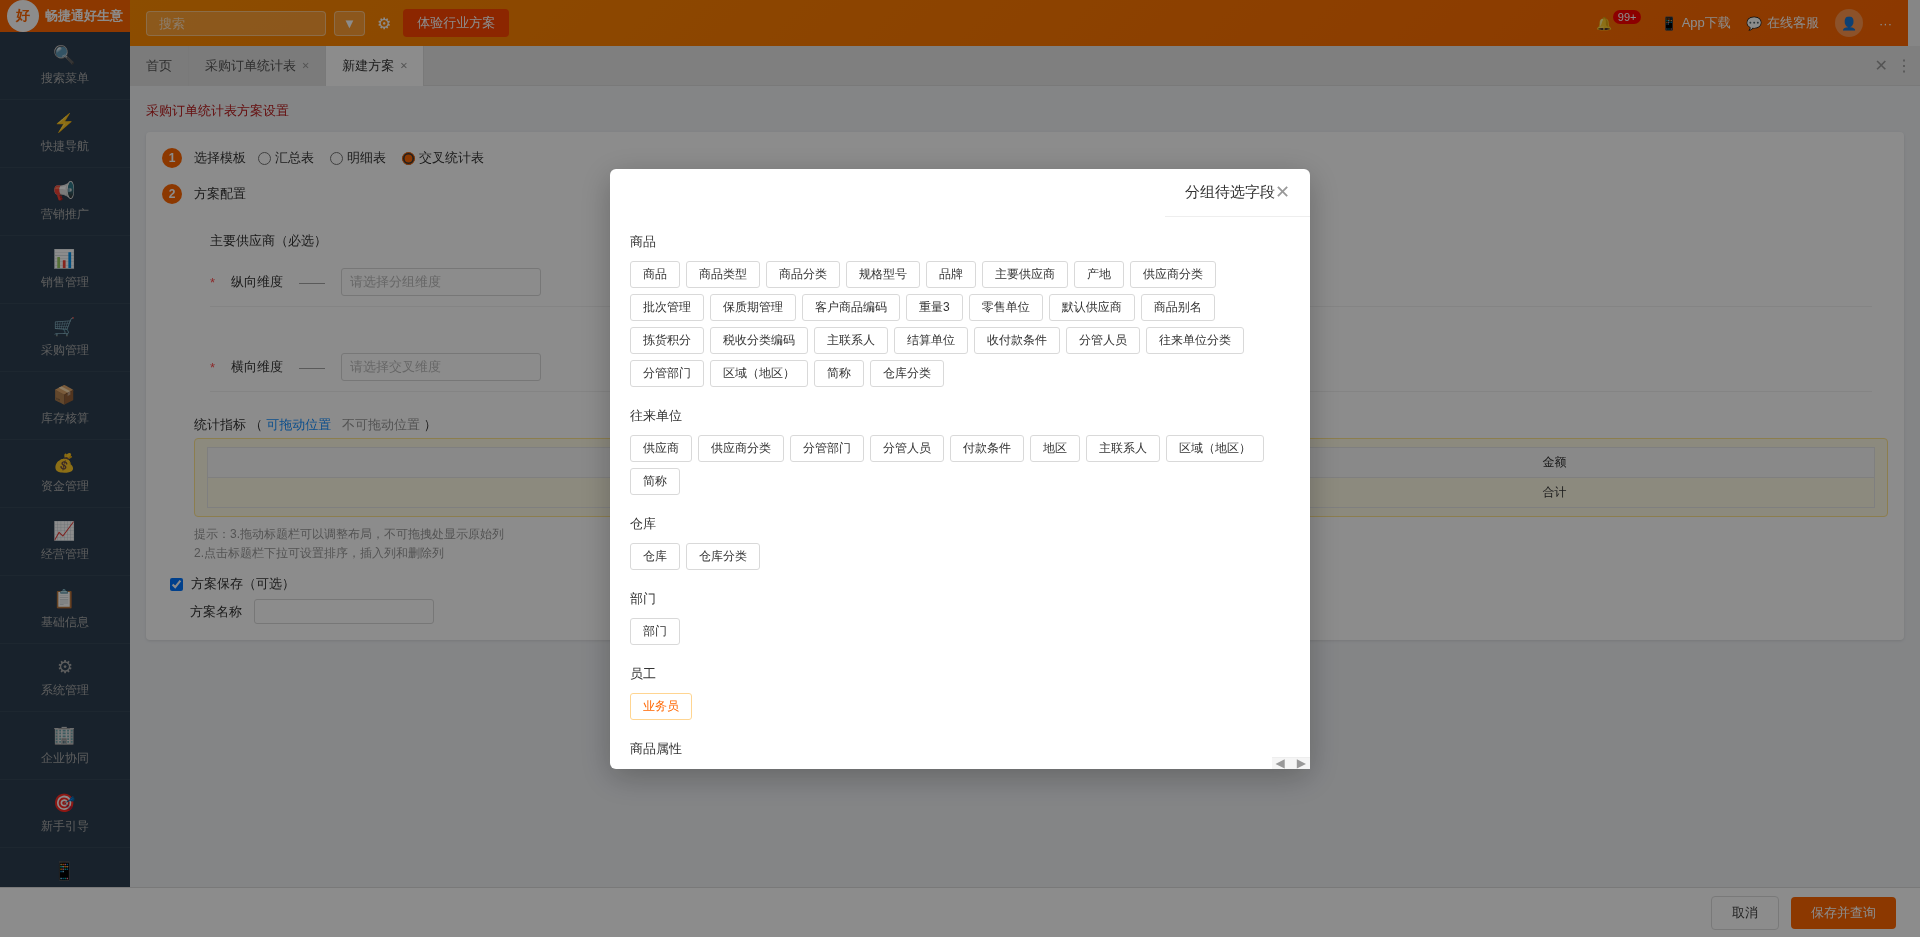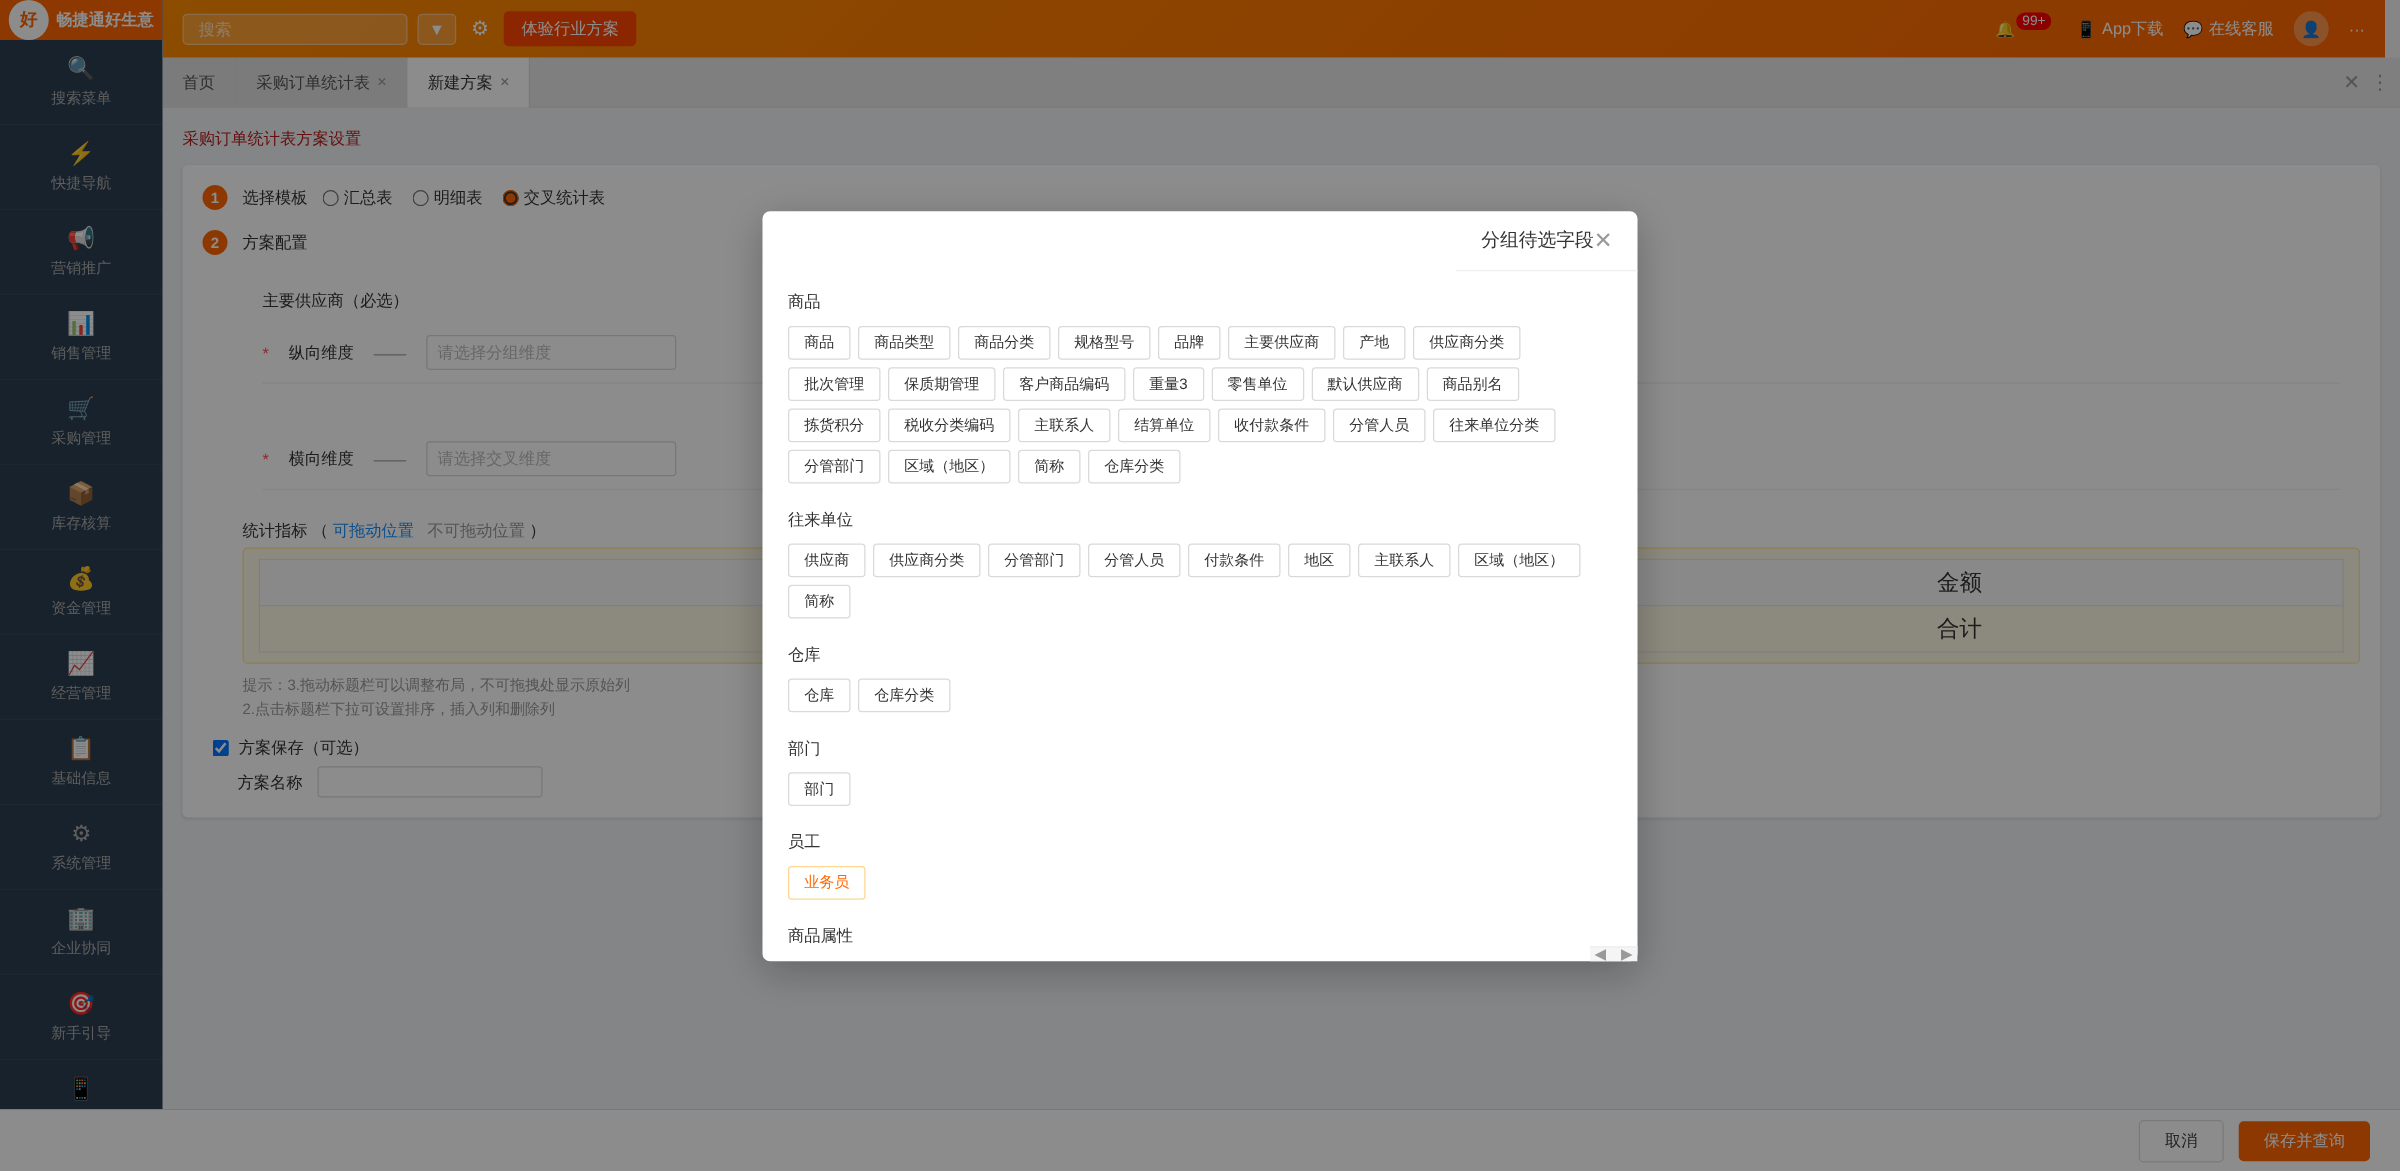--- a/index.html
+++ b/index.html
@@ -380,21 +380,21 @@
       border-radius: 4px;
       padding: 8px 12px;
     }
     .stat-table {
       width: 100%;
       border-collapse: collapse;
     }
     .stat-table th, .stat-table td {
       border: 1px solid #e8e8e8;
       padding: 6px 10px;
-      font-size: 18px;
+      font-size: 12px;
       text-align: center;
     }
     .stat-table th { background: #fafafa; font-weight: 500; }
 
     .tip-text { font-size: 12px; color: #999; margin-top: 8px; line-height: 1.6; }
     .save-scheme {
       display: flex;
       align-items: center;
       gap: 8px;
       margin-top: 12px;

